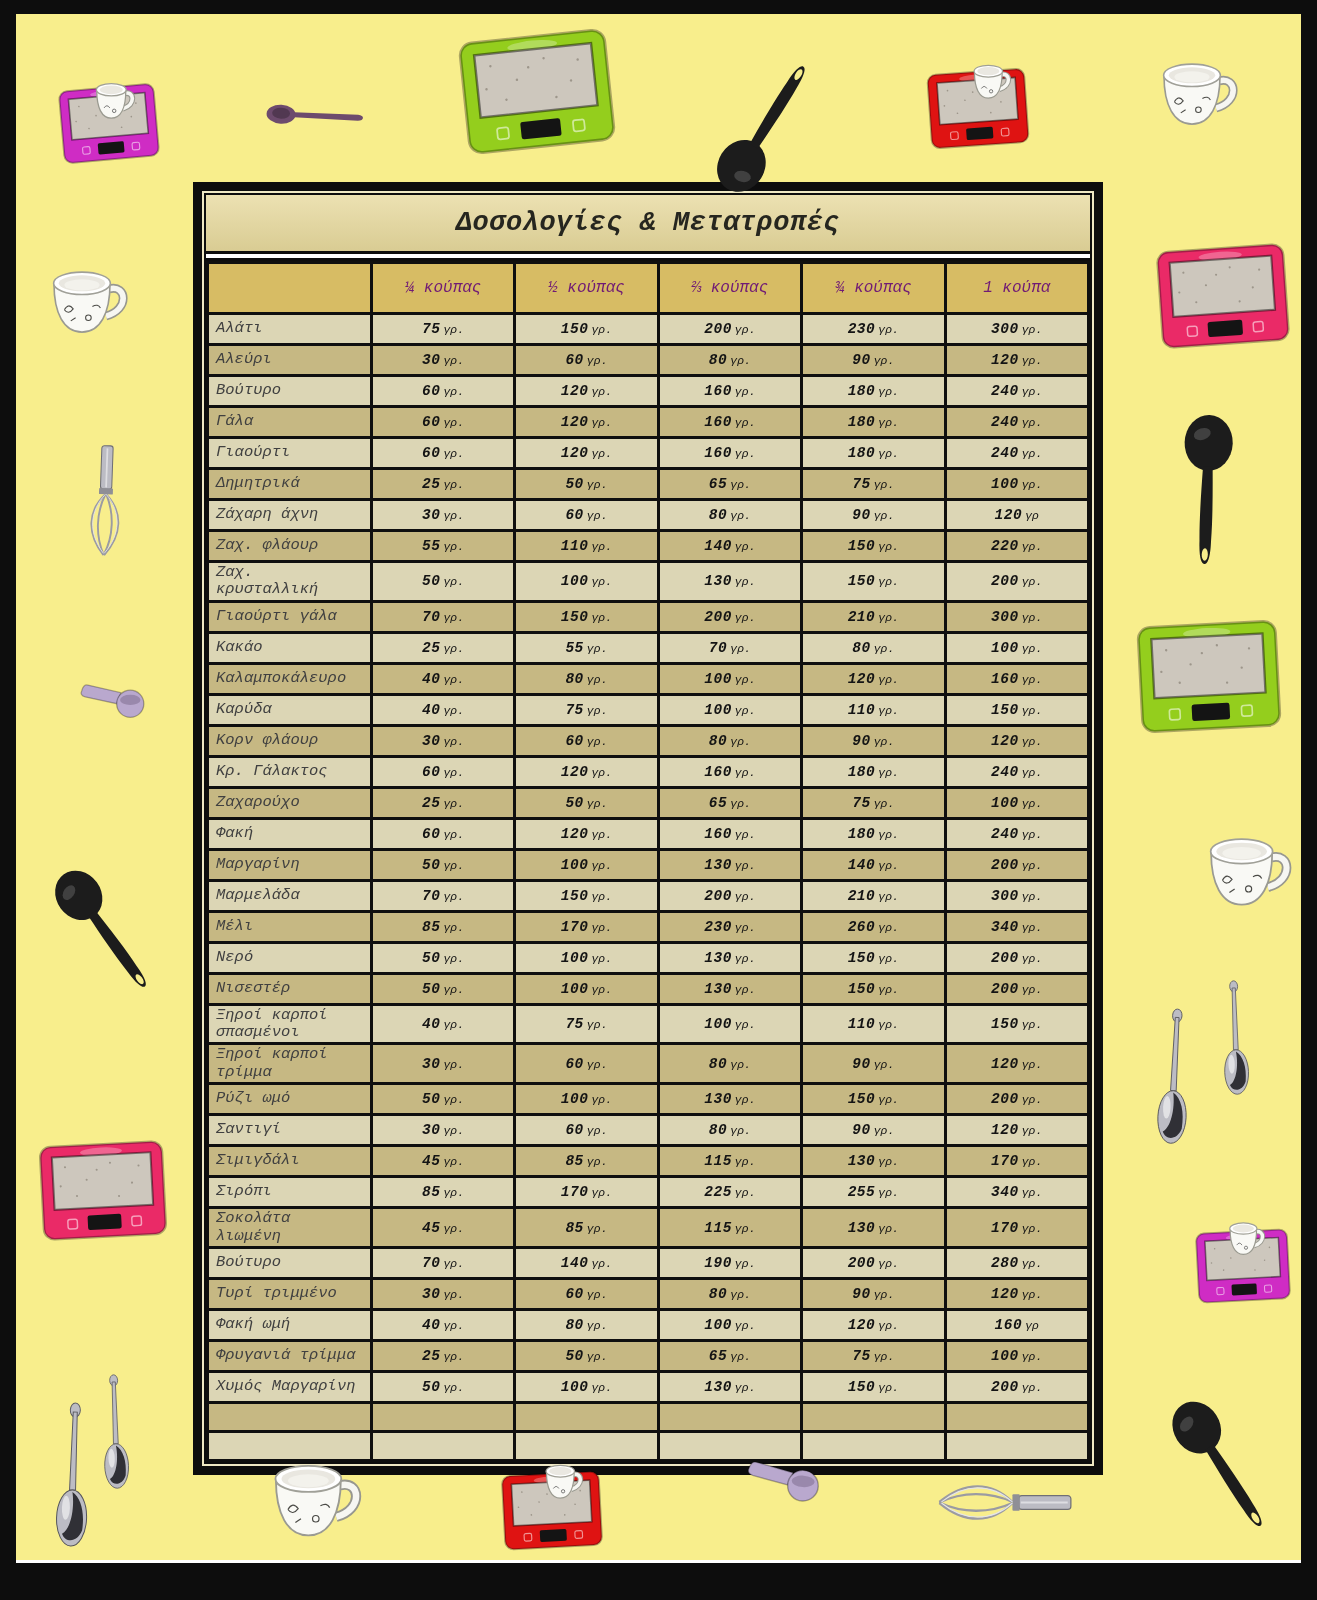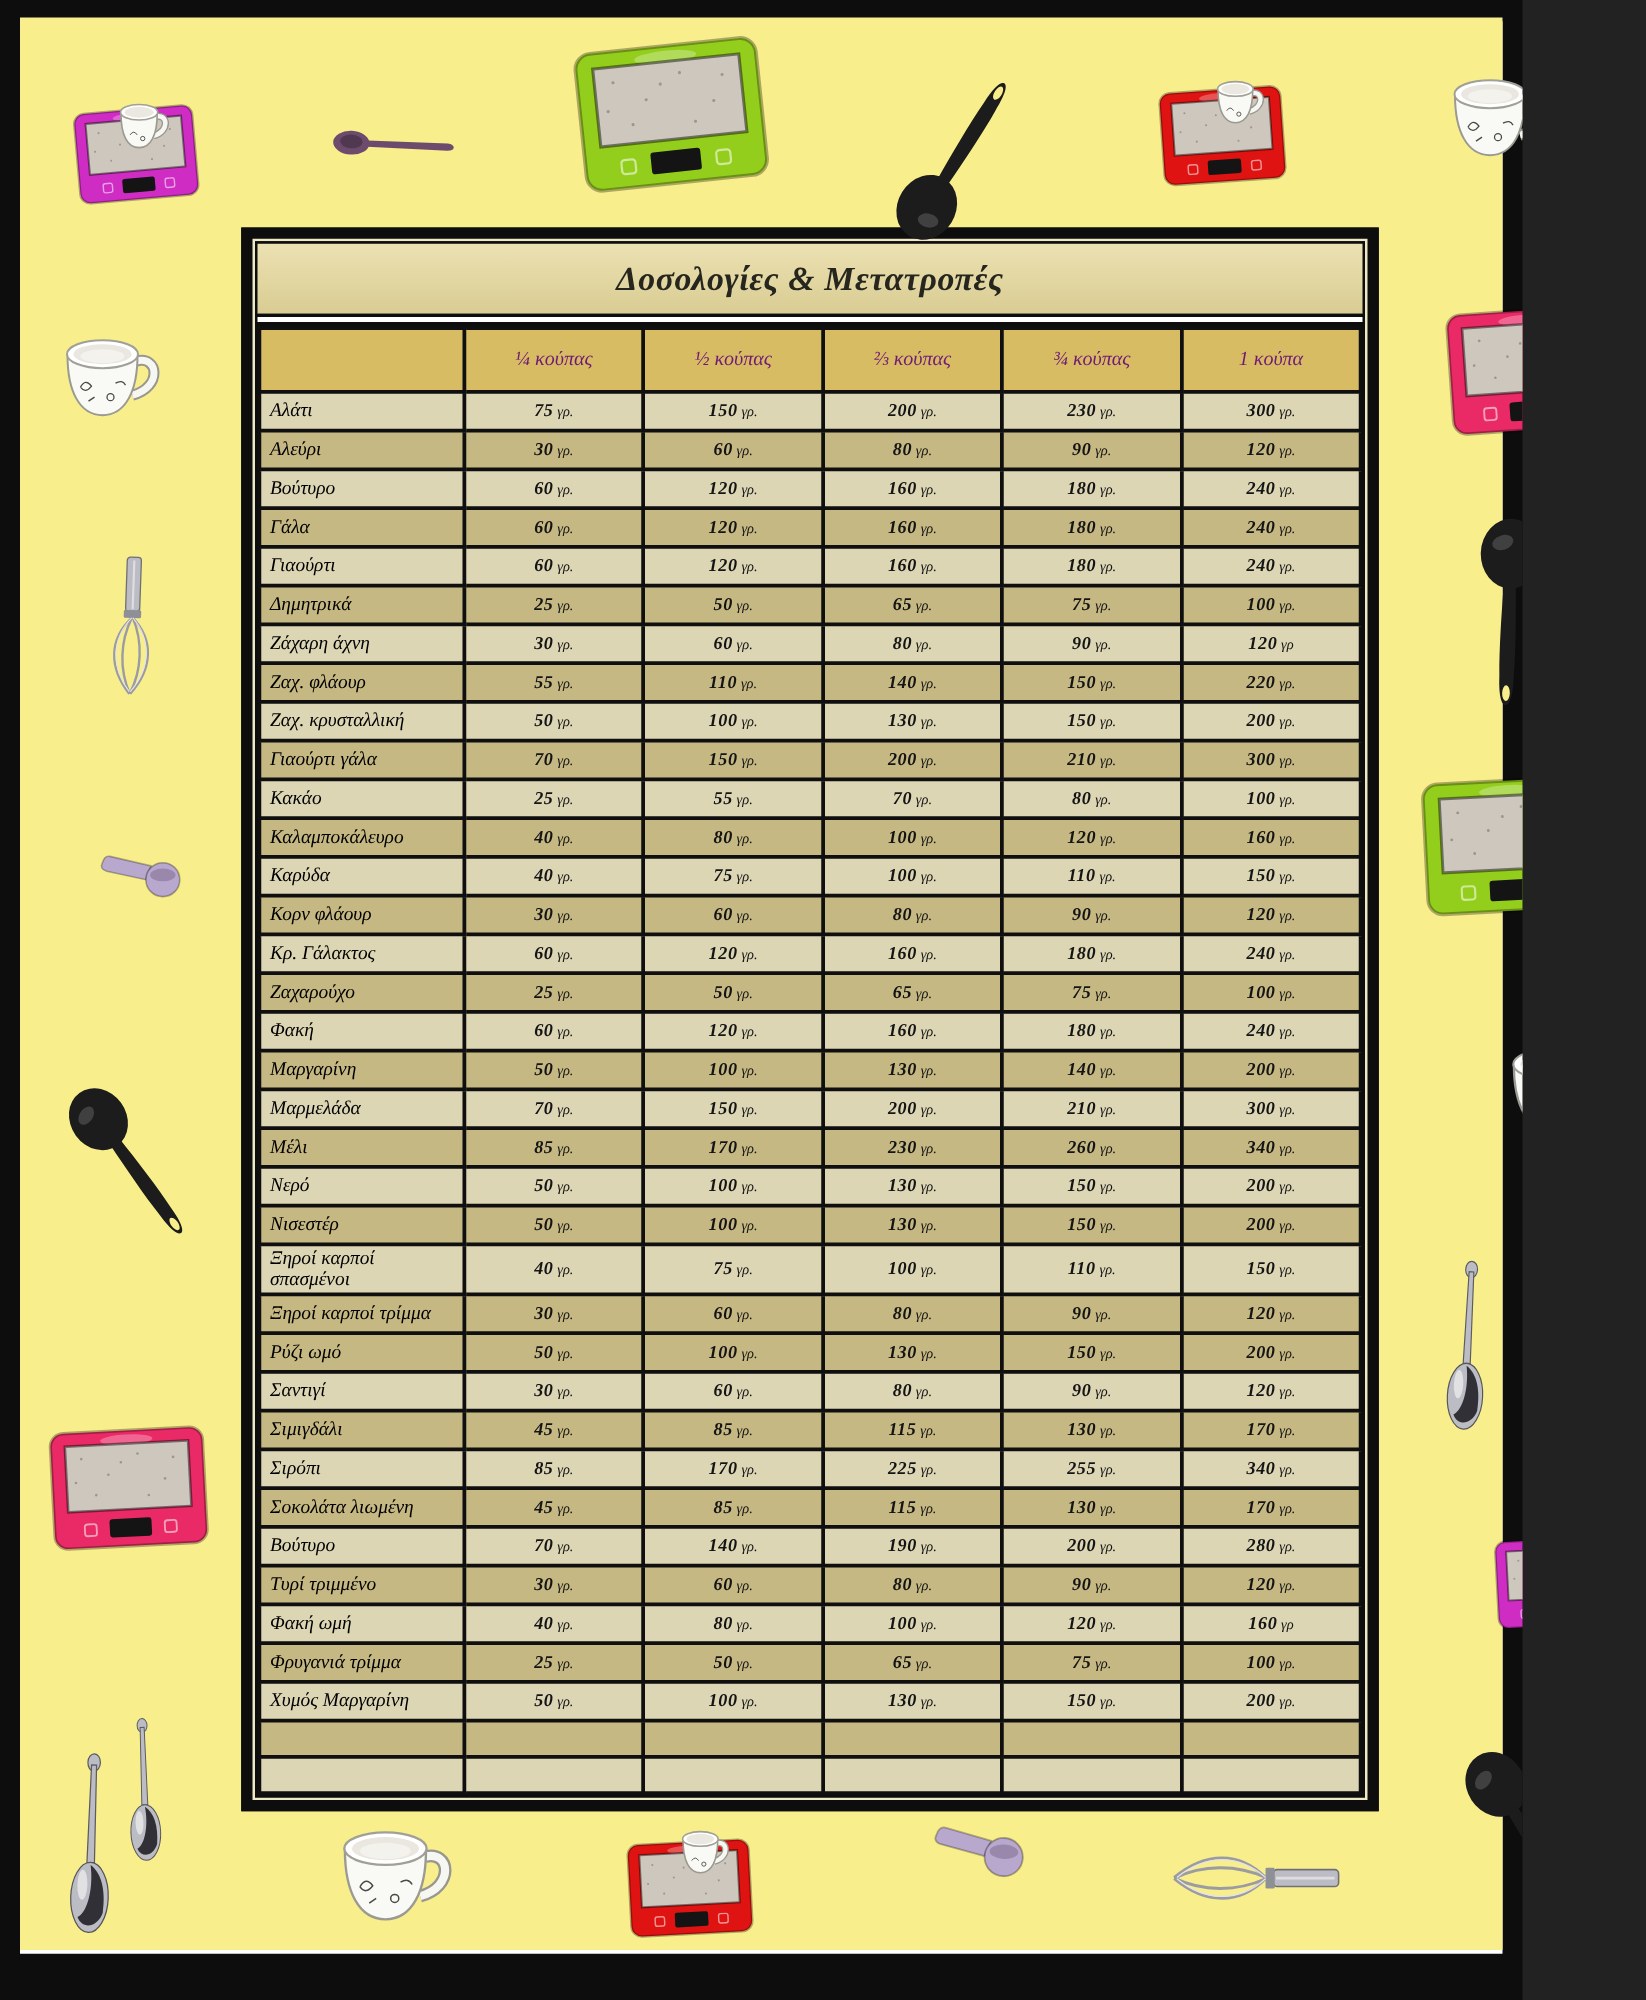--- a/index.html
+++ b/index.html
@@ -1,20 +1,20 @@
 <!DOCTYPE html>
 <html style="--bg: #f8ee8c; --frame: #0d0d0d; --grid: #0f0f0f; --header: #d7bc64; --row-light: #dcd6b5; --row-dark: #c6b883; --title-band-1: #ece1b2; --title-band-2: #d9cc93;"><head>
 <meta charset="utf-8">
 <style>
   html,body { margin:0; padding:0; }
   body { background:#222; }
   .canvas {
-    position:relative; width:1218px; height:1600px; overflow:hidden;
+    position:relative; width:1317px; height:1600px; overflow:hidden;
     background:var(--frame,#0d0d0d);
-    font-family:Liberation Serif, serif;
+    font-family:Liberation Mono, monospace;
   }
   .bg {
     position:absolute; left:16px; top:14px; right:16px; bottom:40px;
     background:var(--bg,#f8ee8c);
     box-shadow:0 3px 0 #ffffff;
   }
   
   .sheet {
     position:absolute; left:193px; top:182px; width:892px;
     background:#0d0d0d; border:6px solid #0d0d0d; padding:3px;
@@ -33,21 +33,21 @@
     background:linear-gradient(180deg,#0d0d0d 0 3px,#ffffff 3px 7px,#0d0d0d 7px 10px);
   }
   table.conv { width:100%; border-collapse:collapse; table-layout:fixed; }
   table.conv th, table.conv td { border:3px solid var(--grid,#0f0f0f); }
   table.conv thead th {
     background:var(--header,#d7bc64); height:46px;
     font-style:italic; font-weight:normal; font-size:16px; color:#701a75;
   }
   td.label {
     padding:1px 7px; font-style:italic; font-size:15.5px; line-height:1.12;
-    color:#000000; height:26px;
+    color:#404040; height:26px;
   }
   td.val { text-align:center; font-style:italic; color:#141414; }
   td.val b { font-size:14.5px; letter-spacing:.5px; }
   td.val .unit { font-size:11.5px; margin-left:3px; font-weight:normal; }
   tr.light td { background:var(--row-light,#dcd6b5); }
   tr.dark  td { background:var(--row-dark,#c6b883); }
   tr.empty td { height:24px; }
   
   .deco { position:absolute; }
   .grp { position:absolute; }

